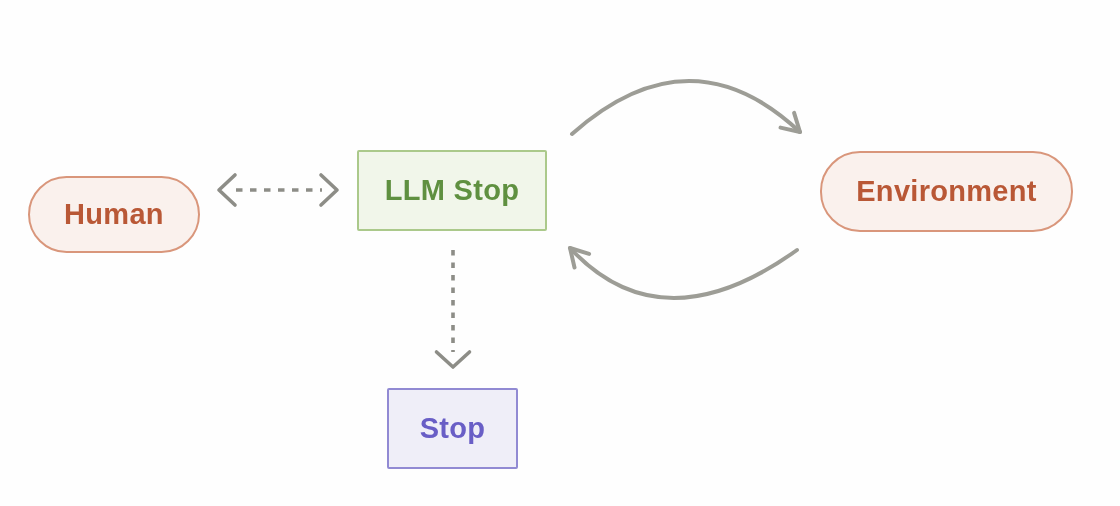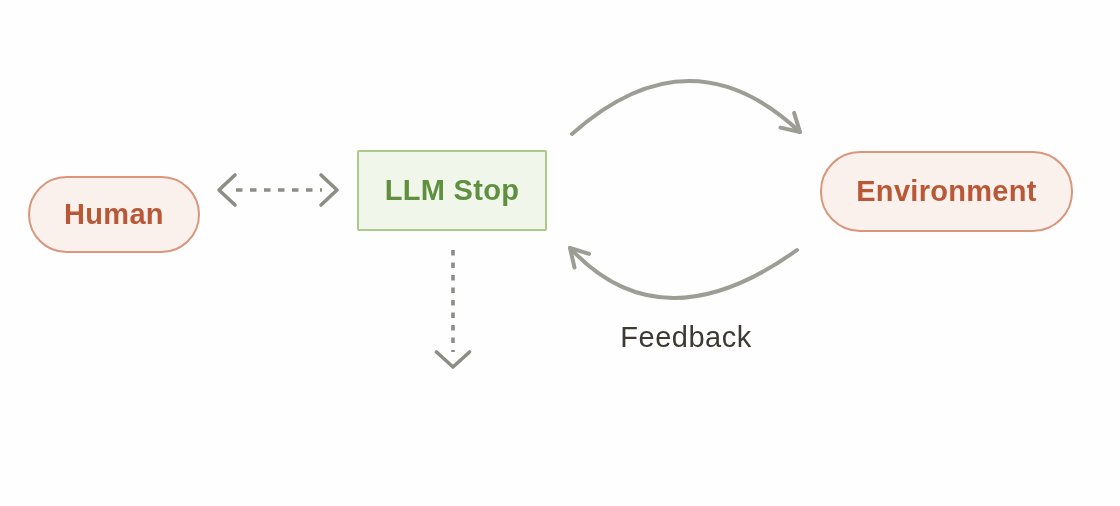--- a/index.html
+++ b/index.html
@@ -133,16 +133,18 @@
   </div>
 
   <div class="node node-llm">
     <span>LLM Stop</span>
   </div>
 
   <div class="node node-environment">
     <span>Environment</span>
   </div>
 
+  <div class="node node-stop">
+    <span>Stop</span>
+  </div>
 
-  <div class="edge-label label-feedback">Feedback</div>
 
 </div>
 
 </body></html>

